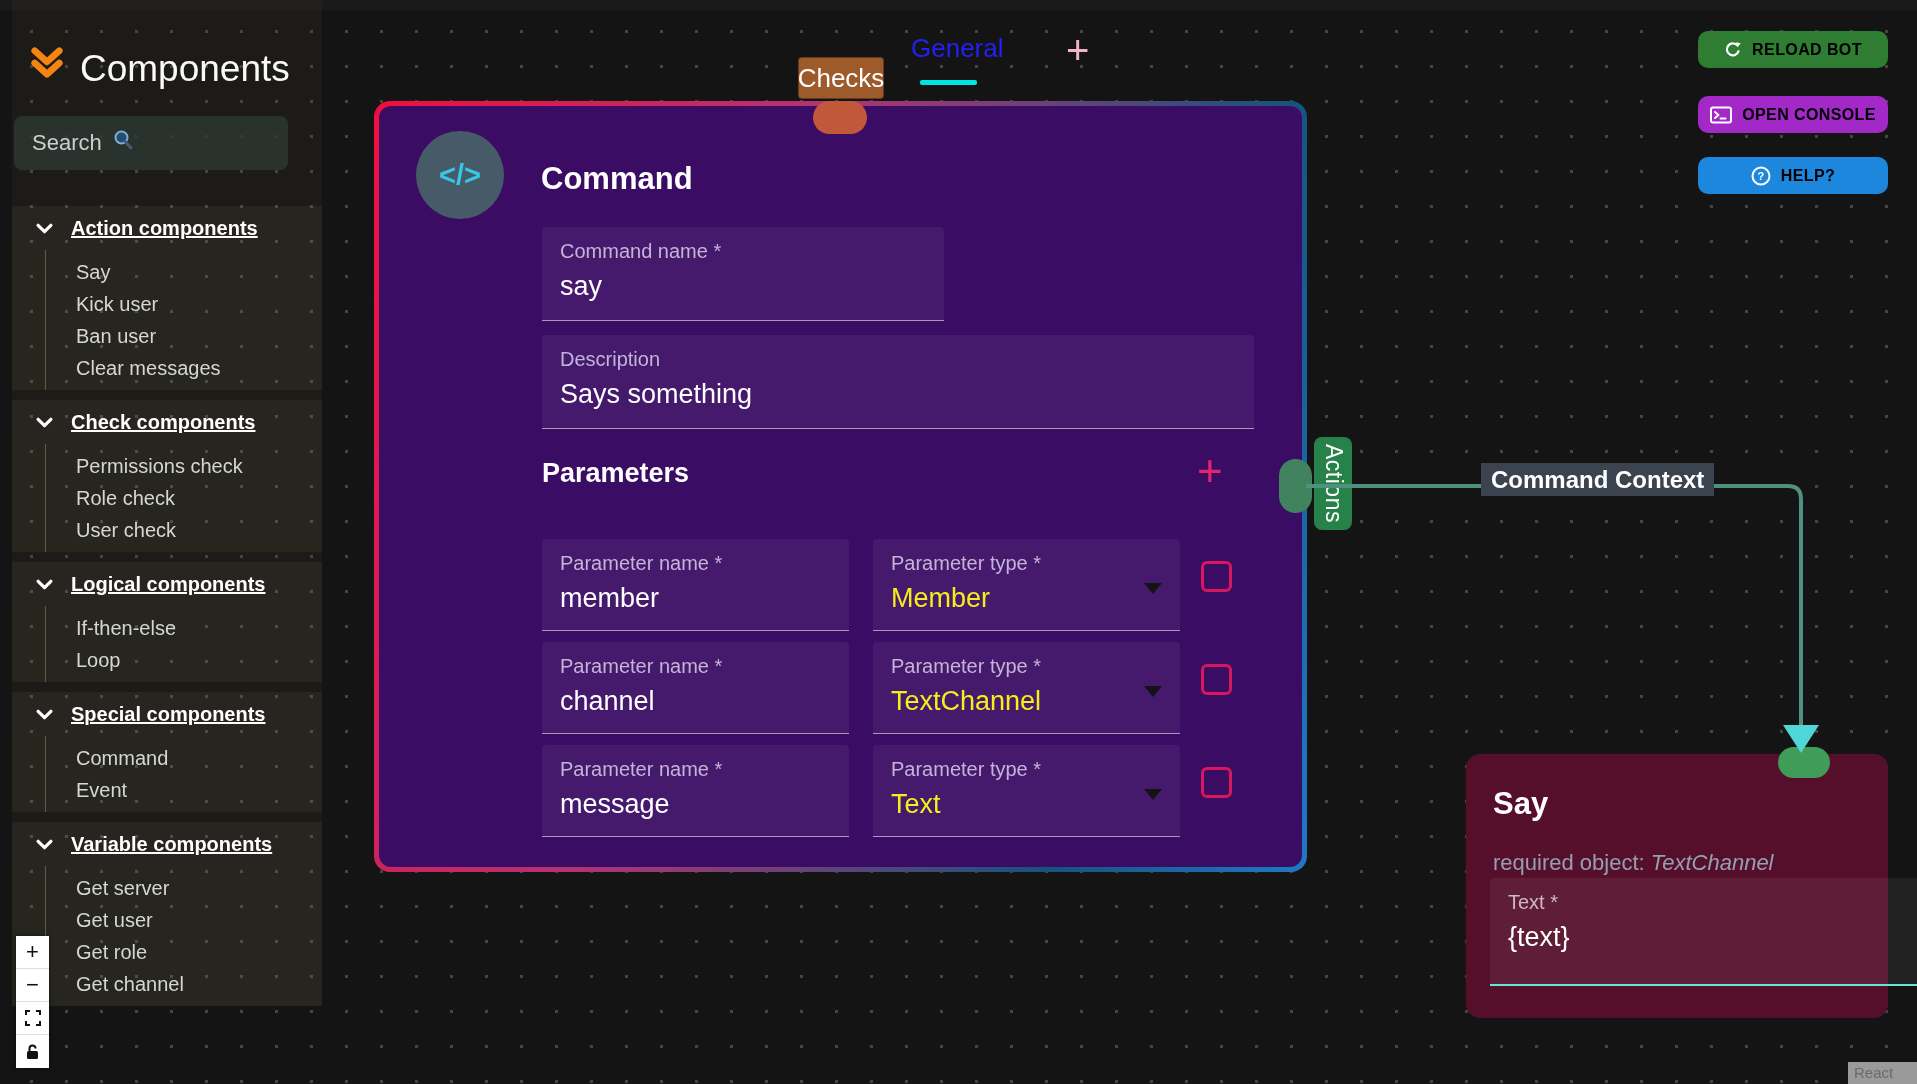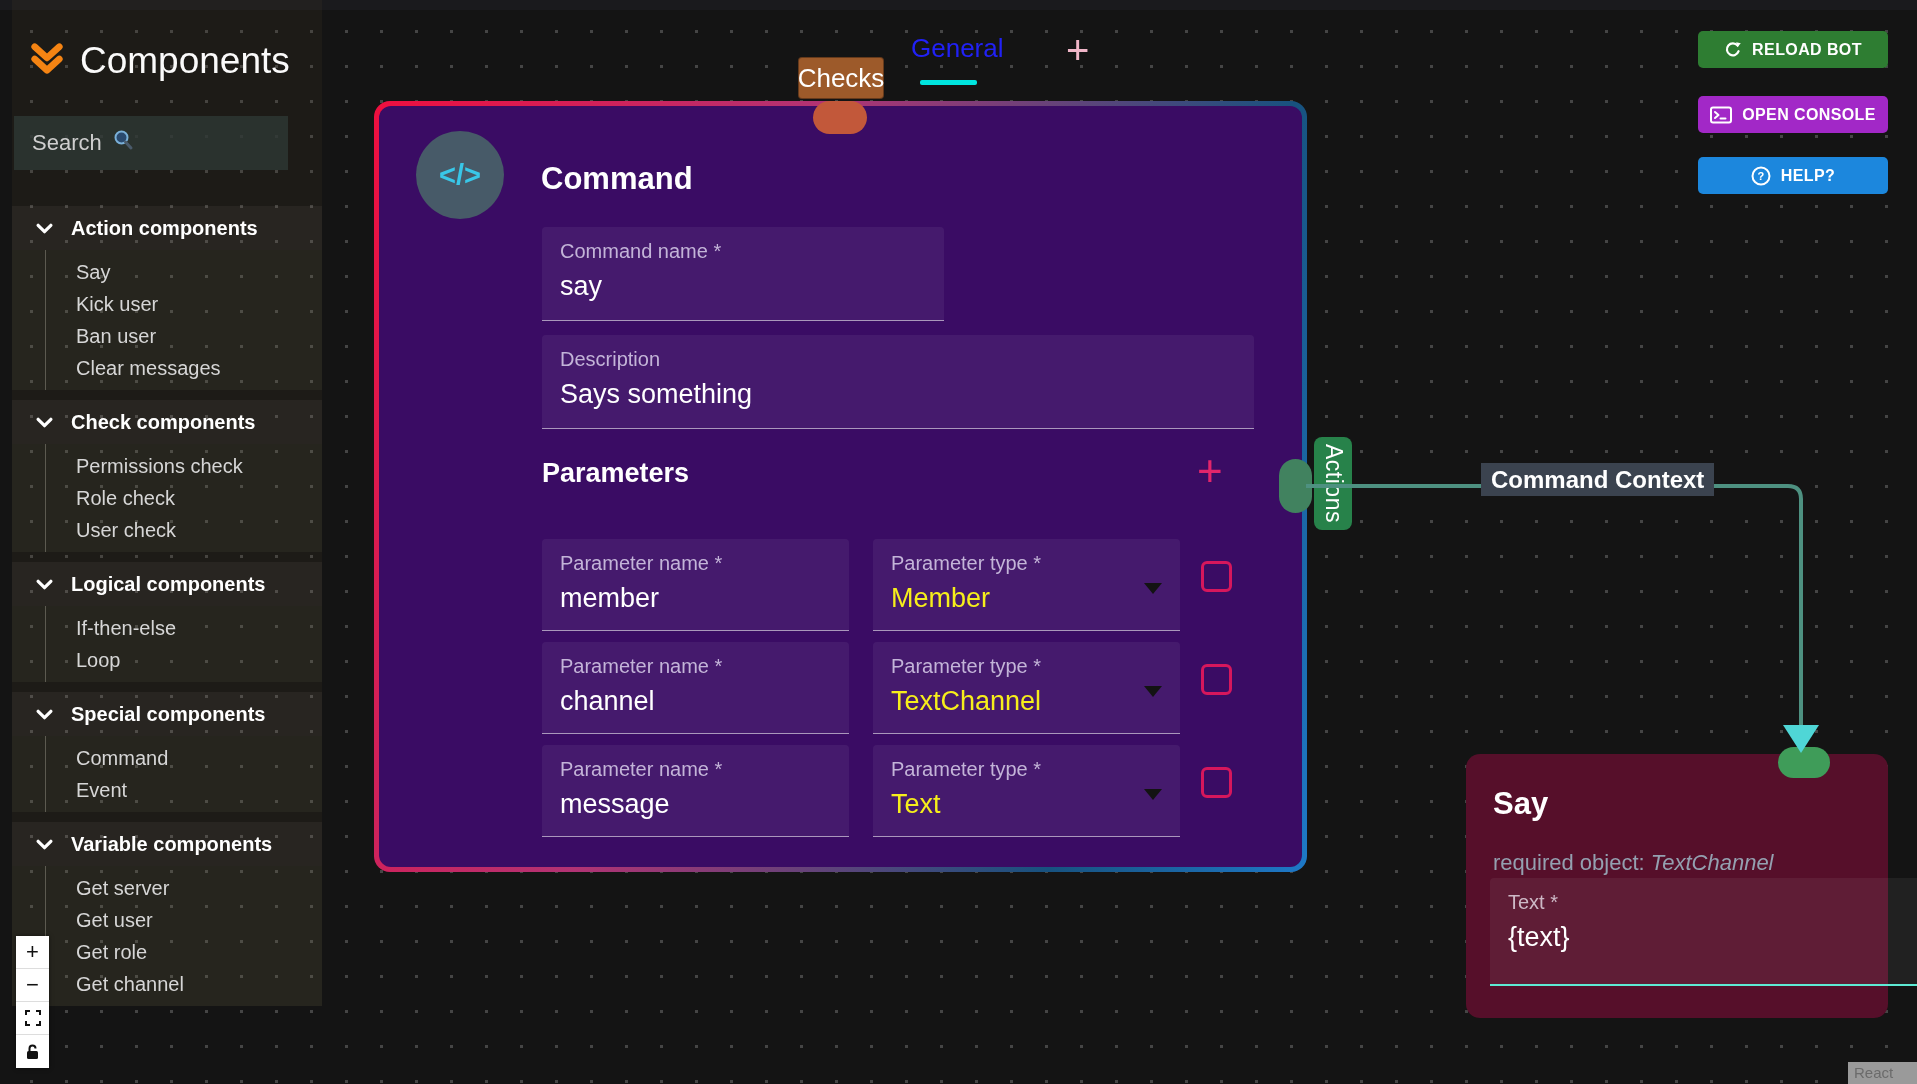--- a/index.html
+++ b/index.html
@@ -6,42 +6,42 @@
   *{box-sizing:border-box;font-family:"Liberation Sans",sans-serif;}
   #app{position:relative;width:1917px;height:1084px;overflow:hidden;
        background-color:#141414;
        background-image:radial-gradient(#454545 1.5px,transparent 2px);
        background-size:35px 35px;background-position:14px 14px;}
   .topstrip{position:absolute;left:0;top:0;width:1917px;height:10px;background:#1a1a1d;z-index:0;}
 
   
   .sb-tint{position:absolute;left:12px;top:0;width:310px;height:1006px;background:rgba(80,66,46,0.16);z-index:1;}
   .sb-title{position:absolute;left:28px;top:40px;display:flex;align-items:center;gap:14px;z-index:2;}
-  .sb-title .txt{font-size:37px;color:#fafafa;}
-  .search{position:absolute;left:14px;top:116px;width:274px;height:54px;border-radius:0;
+  .sb-title .txt{font-size:37px;color:#fafafa;margin-top:8px;}
+  .search{position:absolute;left:14px;top:116px;width:274px;height:54px;border-radius:8px;
           background:rgba(46,56,52,0.8);display:flex;align-items:center;gap:10px;
           padding-left:18px;color:#cfcfcf;font-size:22px;z-index:2;}
   .sections{position:absolute;left:12px;top:196px;width:310px;z-index:2;}
   .sec-head{display:flex;align-items:center;gap:18px;padding-left:24px;height:44px;margin-top:10px;
-            background:rgba(255,244,230,0.05);color:#fff;font-size:20px;font-weight:bold;cursor:pointer;}
+            background:rgba(255,244,230,0.05);color:#fff;font-size:20px;font-weight:bold;cursor:pointer;text-decoration:underline;}
   .sec-items{background:rgba(214,238,176,0.05);padding:6px 0;position:relative;}
   .sec-items .vline{position:absolute;left:33px;top:0;bottom:0;width:1px;background:#5c5a50;}
   .item{height:32px;line-height:32px;padding-left:64px;color:#d6d6d6;font-size:20px;cursor:pointer;}
 
   
   .tab-checks{position:absolute;left:798px;top:57px;width:86px;height:42px;background:#9d5a2a;
               border:1px solid rgba(0,0,0,.35);border-radius:4px;color:#fff;font-size:26px;
               display:flex;align-items:center;justify-content:center;z-index:6;}
   .tab-general{position:absolute;left:911px;top:33px;color:#2121f5;font-size:26px;z-index:6;text-align:center;}
   .tab-underline{position:absolute;left:920px;top:80px;width:57px;height:5px;background:#00e5df;border-radius:2px;z-index:6;}
   .tab-add{position:absolute;left:1066px;top:28px;color:#f0b6c8;font-size:40px;font-weight:300;z-index:6;line-height:44px;}
 
   
-  .tr-btn{position:absolute;left:1698px;width:190px;height:37px;border-radius:5px;display:flex;
-          align-items:center;justify-content:center;gap:10px;color:#ffffff;font-size:16px;
+  .tr-btn{position:absolute;left:1698px;width:190px;height:37px;border-radius:10px;display:flex;
+          align-items:center;justify-content:center;gap:10px;color:#000000;font-size:16px;
           font-weight:bold;letter-spacing:.4px;z-index:6;cursor:pointer;}
   .b-reload{top:31px;background:#2e7d32;}
   .b-console{top:96px;background:#a228c7;}
   .b-help{top:157px;background:#1c87dd;}
 
   
   .cmd-wrap{position:absolute;left:374px;top:101px;width:933px;height:771px;border-radius:16px;padding:5px;
             background:linear-gradient(108deg,#ef0f3f 0%,#b23374 38%,#17527f 78%,#1e79c8 100%);z-index:2;}
   .cmd-body{position:relative;width:100%;height:100%;background:#3a0c64;border-radius:12px;}
   .avatar{position:absolute;left:37px;top:25px;width:88px;height:88px;border-radius:50%;background:#475a68;

